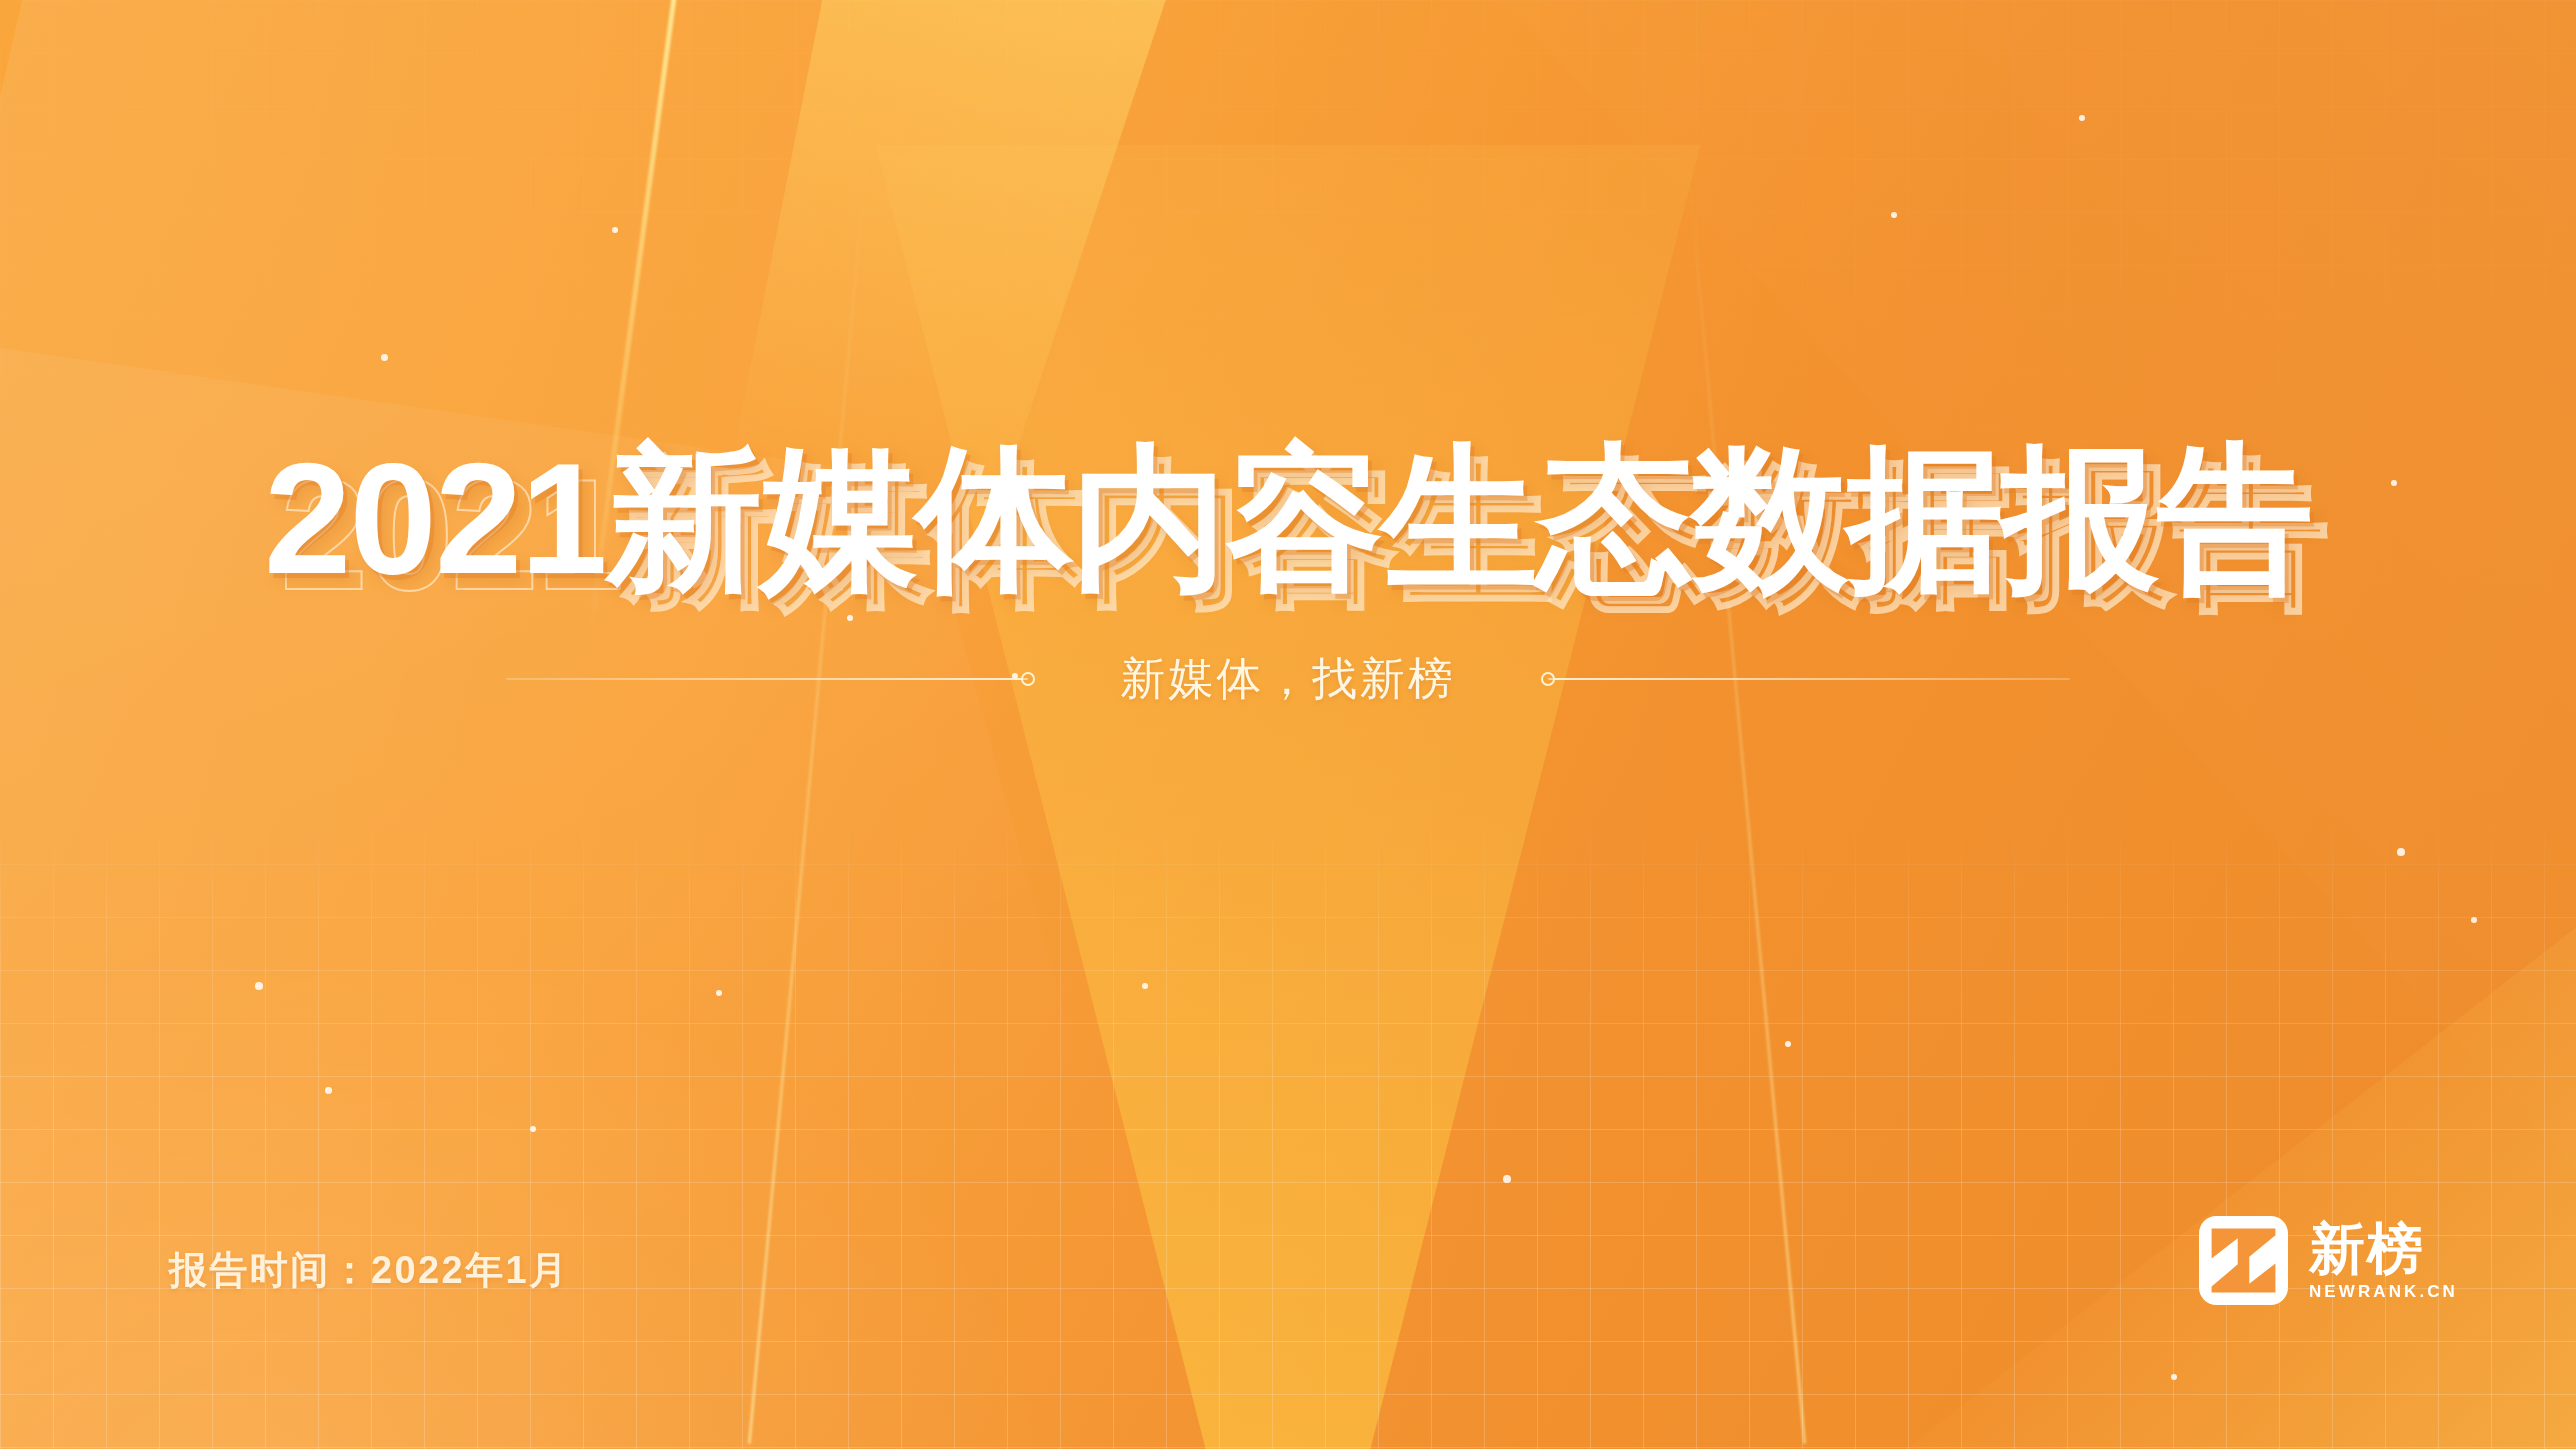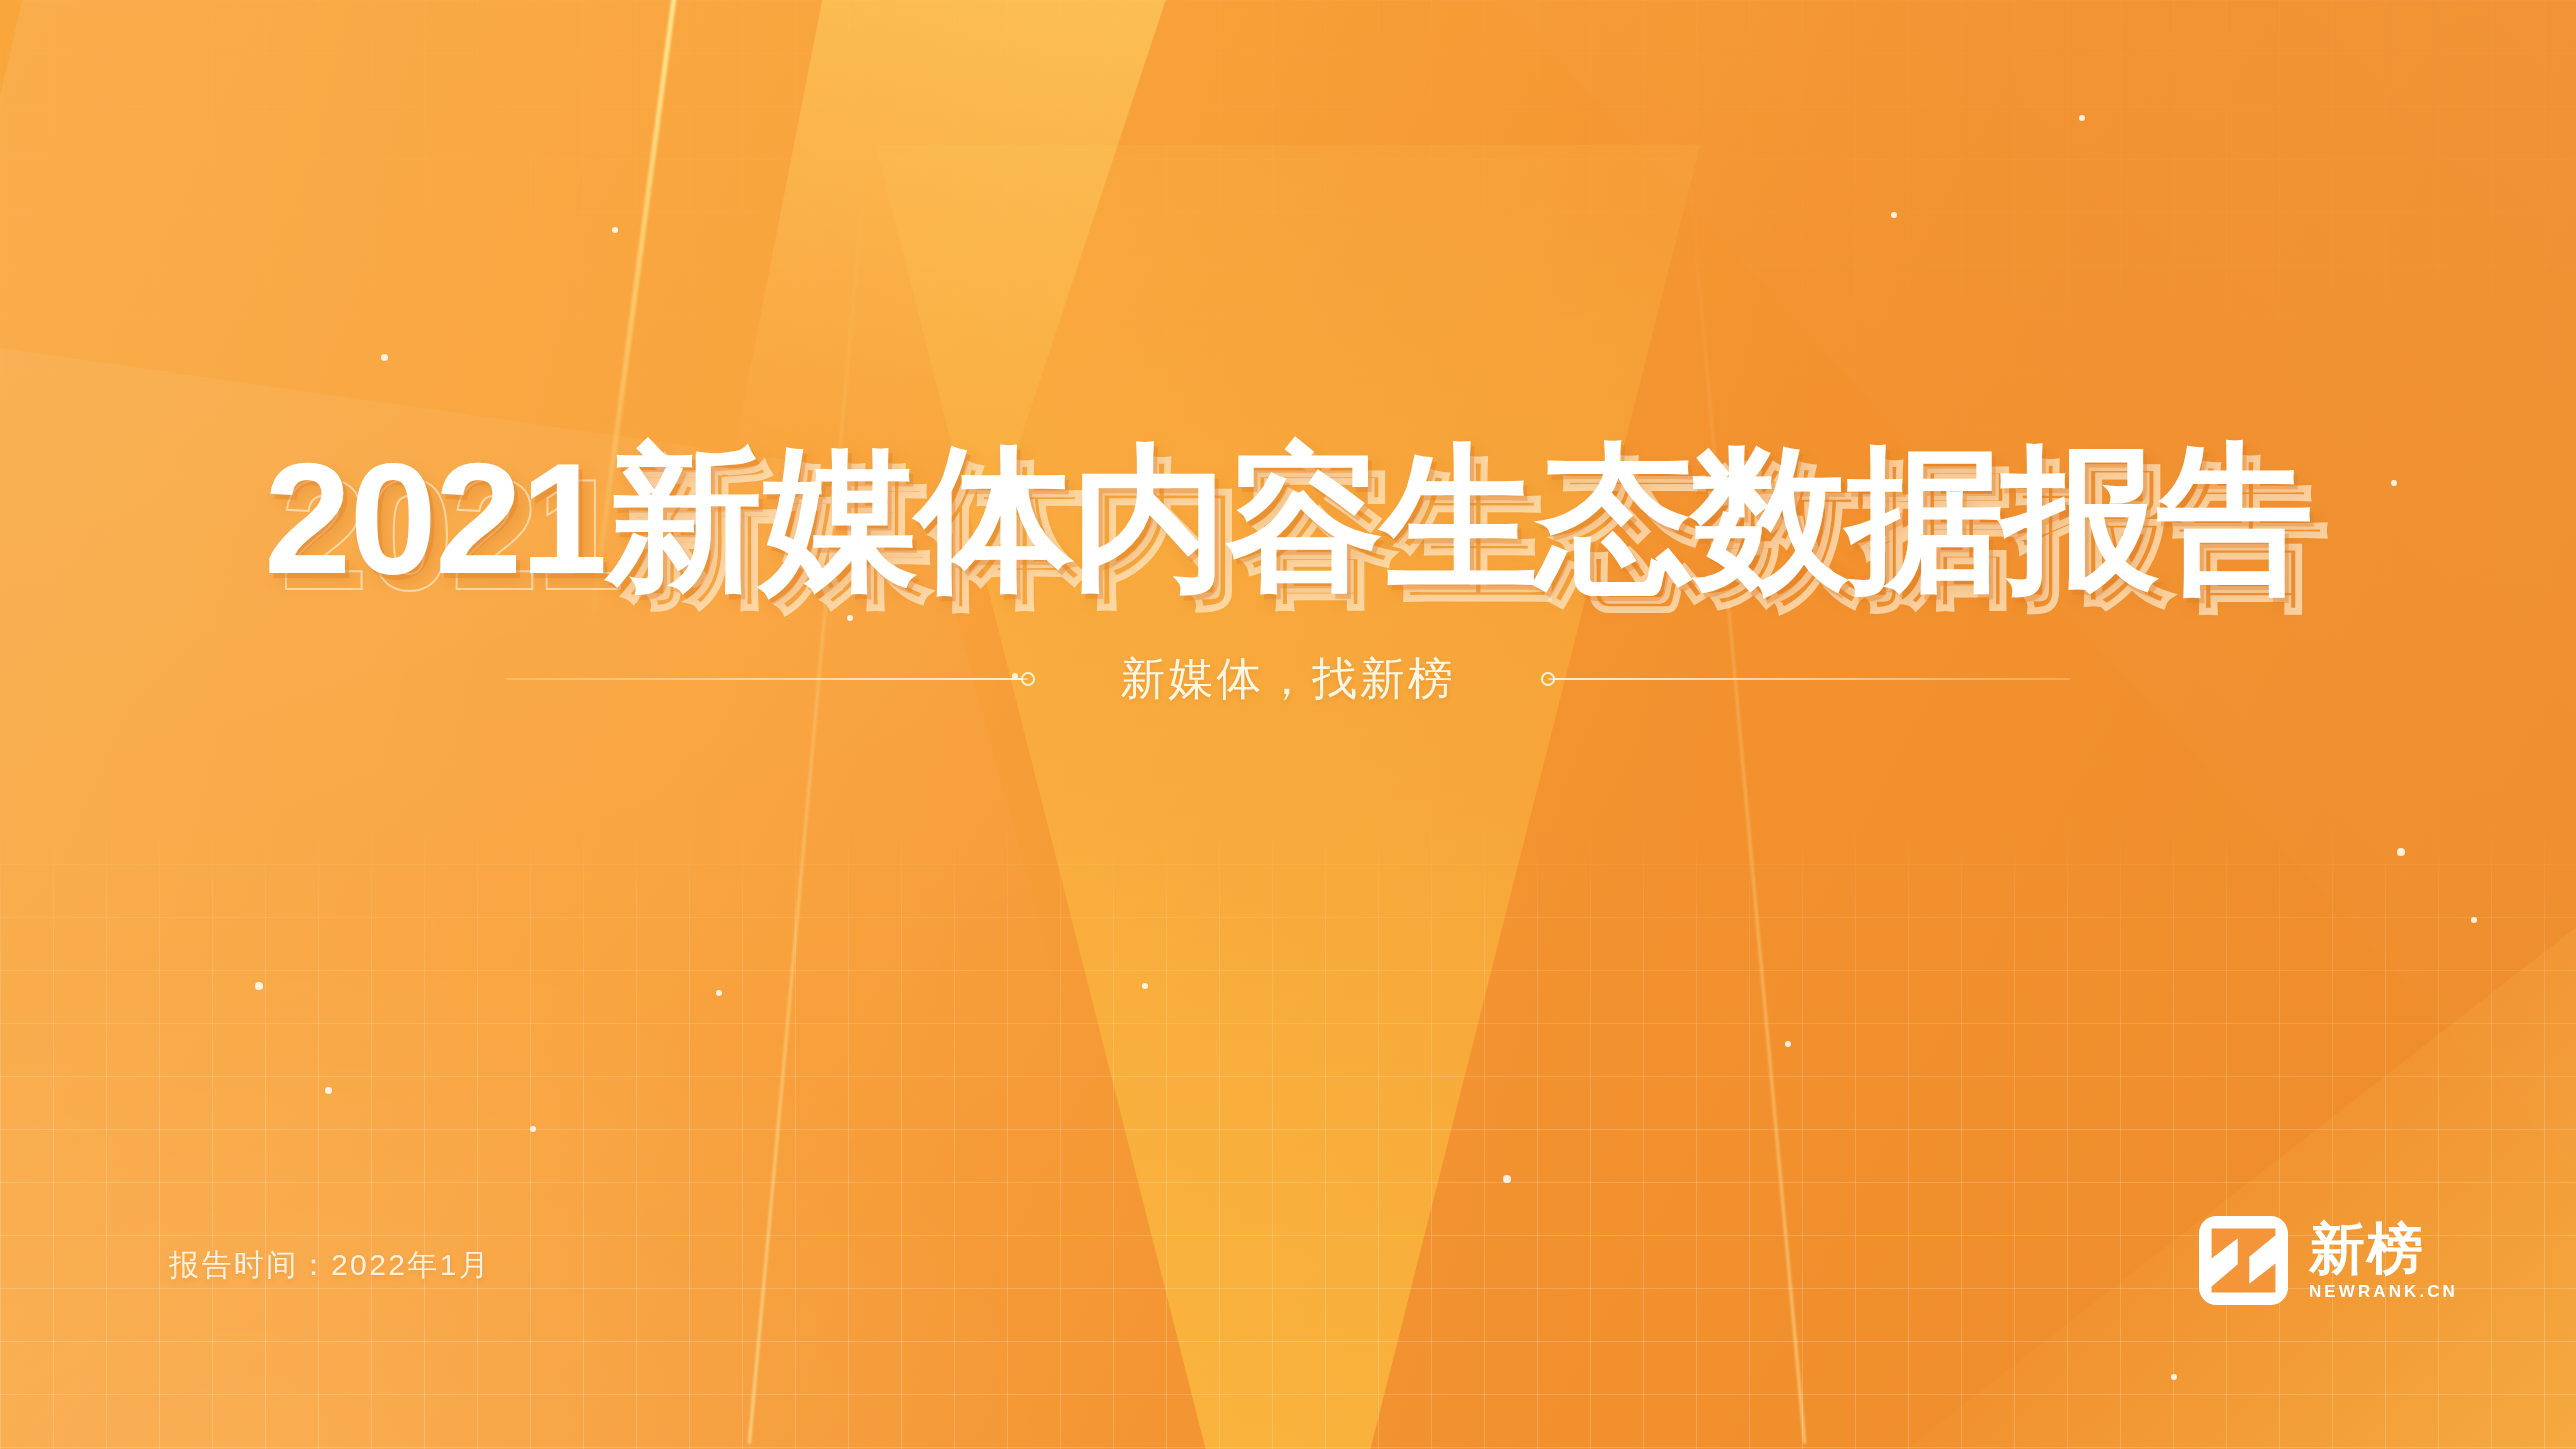--- a/index.html
+++ b/index.html
@@ -192,22 +192,22 @@
     padding:0 89px;
     text-shadow:0 1.9px 5.8px rgba(190,105,25,.28);
   }
 
   
   .report-date{
     position:absolute;
     left:169px;
     top:1245px;
     color:#FFF2DC;
-    font-size:30px;
-    font-weight:400;
+    font-size:38px;
+    font-weight:700;
     letter-spacing:2.4px;
     white-space:nowrap;
     text-shadow:0 1.9px 4.8px rgba(190,105,25,.22);
   }
 
   
   .logo{
     position:absolute;
     right:118px;
     top:1216px;

